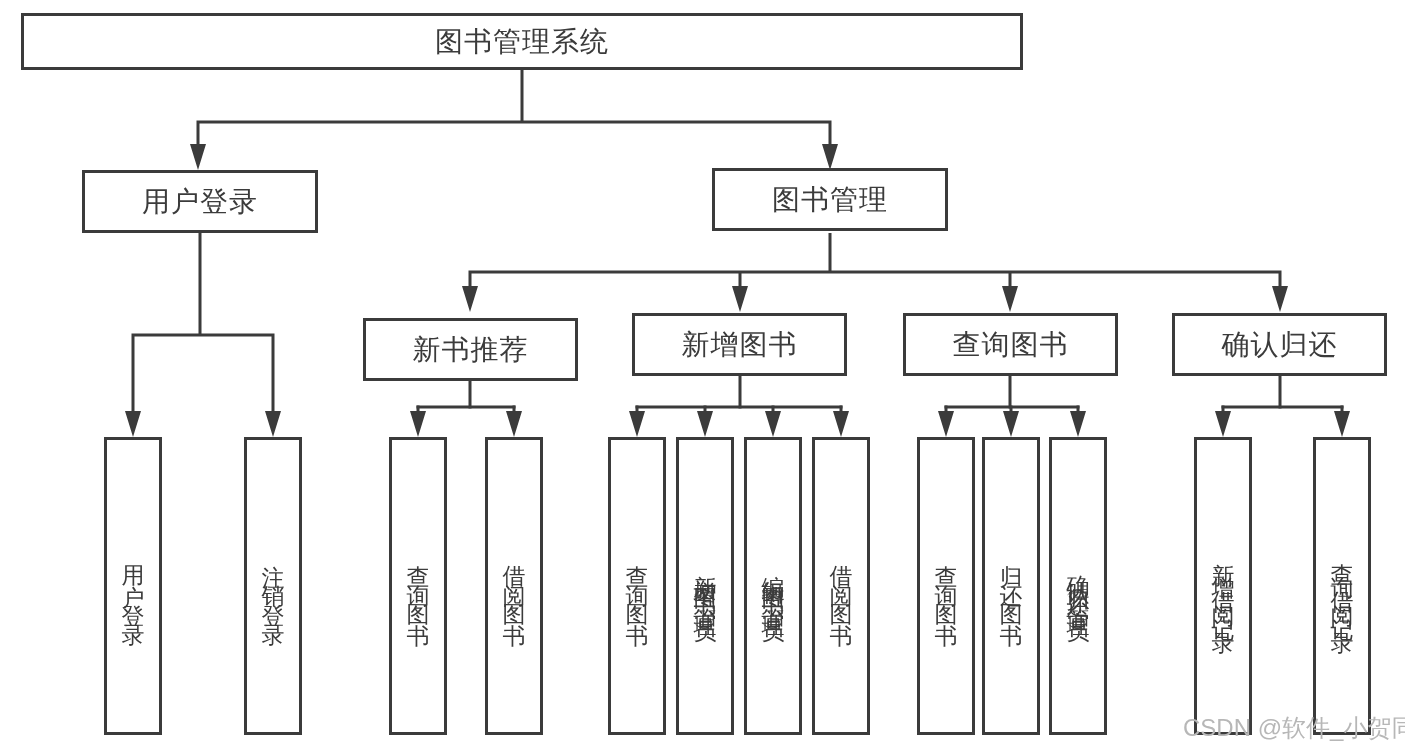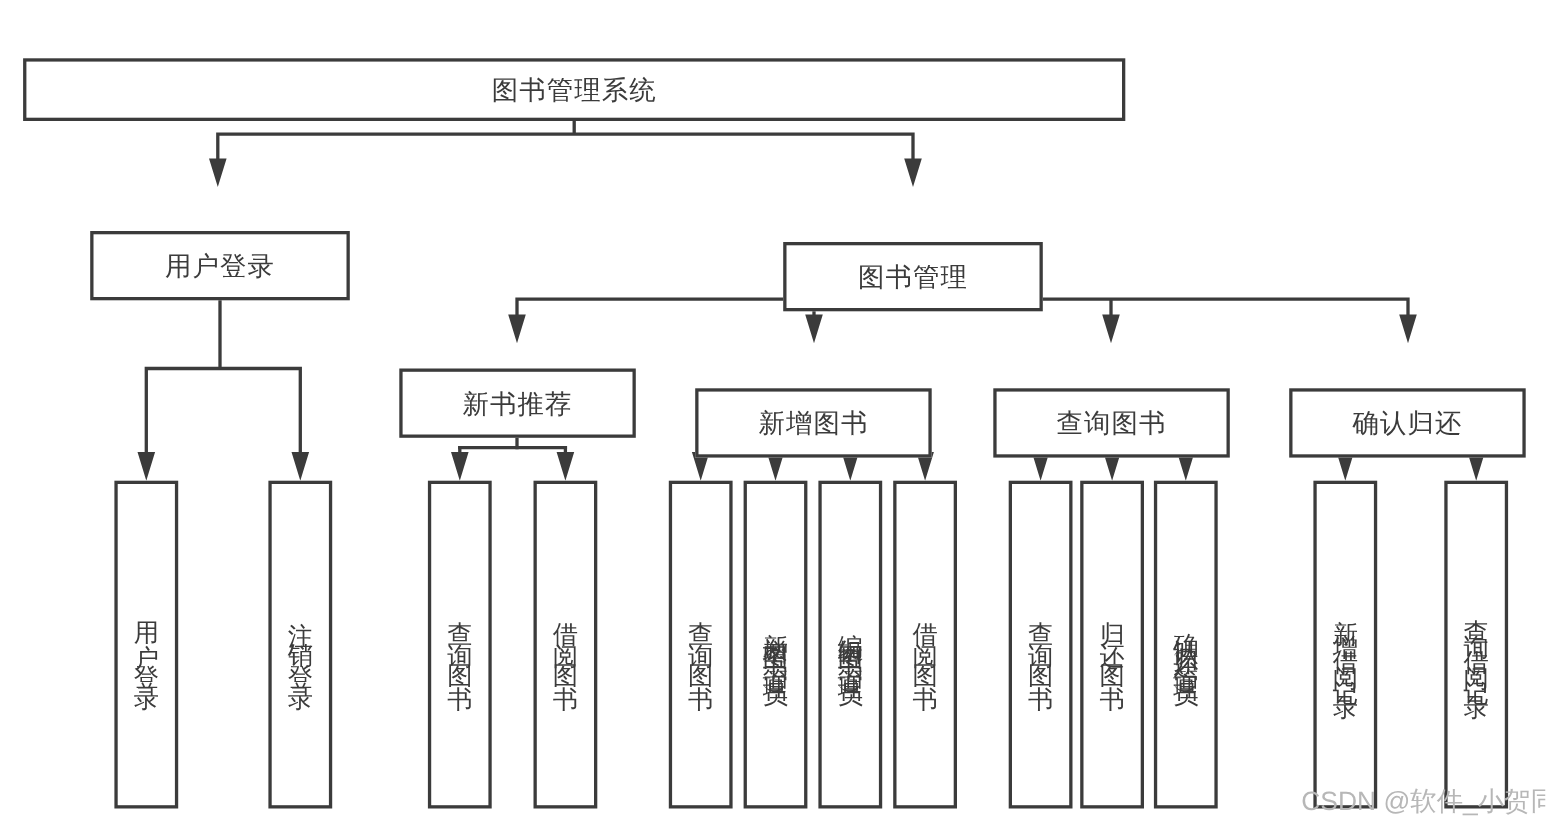--- a/index.html
+++ b/index.html
@@ -26,24 +26,23 @@
     box-sizing: border-box;
     border: 3px solid var(--line, #3b3b3b);
     background: #ffffff;
     display: flex;
     align-items: center;
     justify-content: center;
     color: var(--text, #3b3b3b);
     z-index: 2;
   }
   .box-h {
-    font-size: 24px;
+    font-size: 28px;
     letter-spacing: 1px;
     white-space: nowrap;
-    margin-top: 40px;
   }
   .box-v { width: 58px; height: 298px; top: 437px; }
   .vtext {
     writing-mode: vertical-rl;
     text-orientation: mixed;
     font-size: 23px;
     line-height: 1;
     max-height: 286px;
   }
   .sp4 { letter-spacing: 0.85em; }
@@ -84,25 +83,25 @@
     </g>
   </svg>
 
   <div class="box box-h" style="left:21px;top:13px;width:1002px;height:57px">
     <span>图书管理系统</span>
   </div>
 
   <div class="box box-h" style="left:82px;top:170px;width:236px;height:63px">
     <span>用户登录</span>
   </div>
-  <div class="box box-h" style="left:712px;top:180px;width:236px;height:63px">
+  <div class="box box-h" style="left:712px;top:168px;width:236px;height:63px">
     <span>图书管理</span>
   </div>
 
-  <div class="box box-h" style="left:363px;top:295px;width:215px;height:63px">
+  <div class="box box-h" style="left:363px;top:318px;width:215px;height:63px">
     <span>新书推荐</span>
   </div>
   <div class="box box-h" style="left:632px;top:313px;width:215px;height:63px">
     <span>新增图书</span>
   </div>
   <div class="box box-h" style="left:903px;top:313px;width:215px;height:63px">
     <span>查询图书</span>
   </div>
   <div class="box box-h" style="left:1172px;top:313px;width:215px;height:63px">
     <span>确认归还</span>

